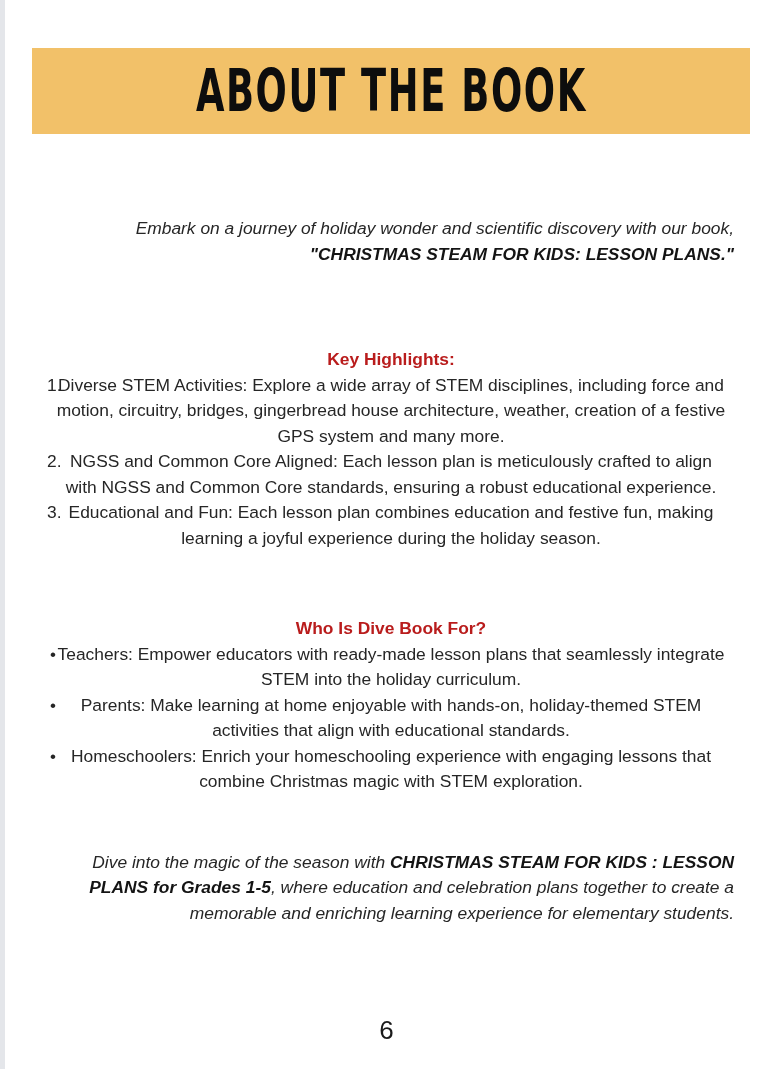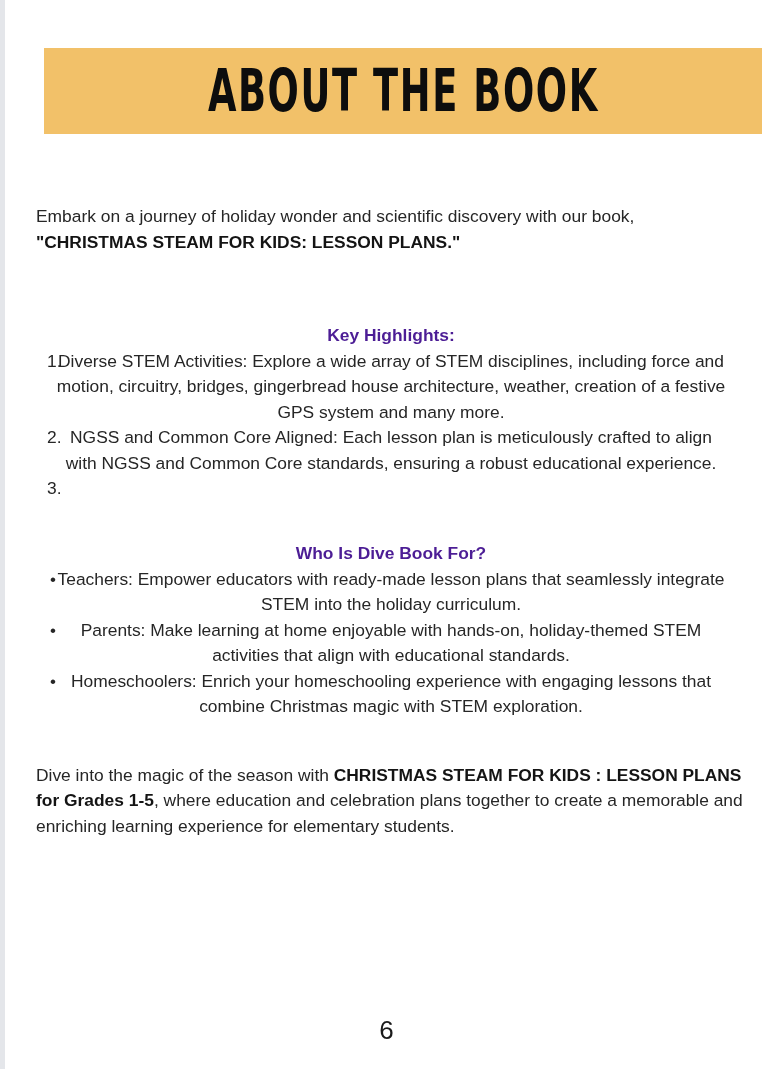--- a/index.html
+++ b/index.html
@@ -31,21 +31,21 @@
     left: 5px;
     top: 0;
     width: 763px;
     height: 1069px;
     background: #ffffff;
   }
 
   
   .banner {
     position: absolute;
-    left: 39px;
+    left: 27px;
     top: 48px;
     width: 718px;
     height: 86px;
     background: #f2c169;
     display: flex;
     align-items: center;
     justify-content: center;
   }
   .banner-title {
     font-family: "DejaVu Sans", sans-serif;
@@ -65,35 +65,36 @@
     left: 27px;
     top: 200px;
     width: 718px;
     text-align: center;
     font-size: 17.4px;
     line-height: 25.5px;
     color: #262626;
   }
 
   .para {
-    text-align: left;
-    margin: 4px;
+    text-align: right;
+    margin: 16px;
+    font-style: italic;
   }
 
   .spacer-lg { height: 26px; }
   .spacer-md { height: 25px; }
   .spacer-sm { height: 13px; }
 
   .section-heading {
     font-weight: 700;
     text-align: center;
     margin: 0;
     font-size: 17.4px;
     line-height: 25.5px;
-    color: #4c1d95;
+    color: #b91c1c;
   }
 
   strong, .bold {
     font-weight: 700;
     color: #141414;
   }
 
   
   ol.num-list, ul.dot-list {
     margin: 0;
@@ -163,20 +164,21 @@
       <li>
         <span class="marker">1.</span>
         <span>Diverse STEM Activities: Explore a wide array of STEM disciplines, including force and motion, circuitry, bridges, gingerbread house architecture, weather, creation of a festive GPS system and many more.</span>
       </li>
       <li>
         <span class="marker">2.</span>
         <span>NGSS and Common Core Aligned: Each lesson plan is meticulously crafted to align with NGSS and Common Core standards, ensuring a robust educational experience.</span>
       </li>
       <li>
         <span class="marker">3.</span>
+        <span>Educational and Fun: Each lesson plan combines education and festive fun, making learning a joyful experience during the holiday season.</span>
       </li>
     </ol>
 
     <div class="spacer-lg"></div>
     <div class="spacer-lg"></div>
     <div class="spacer-sm"></div>
 
     <p class="section-heading">Who Is Dive Book For?</p>
 
     <ul class="dot-list">

